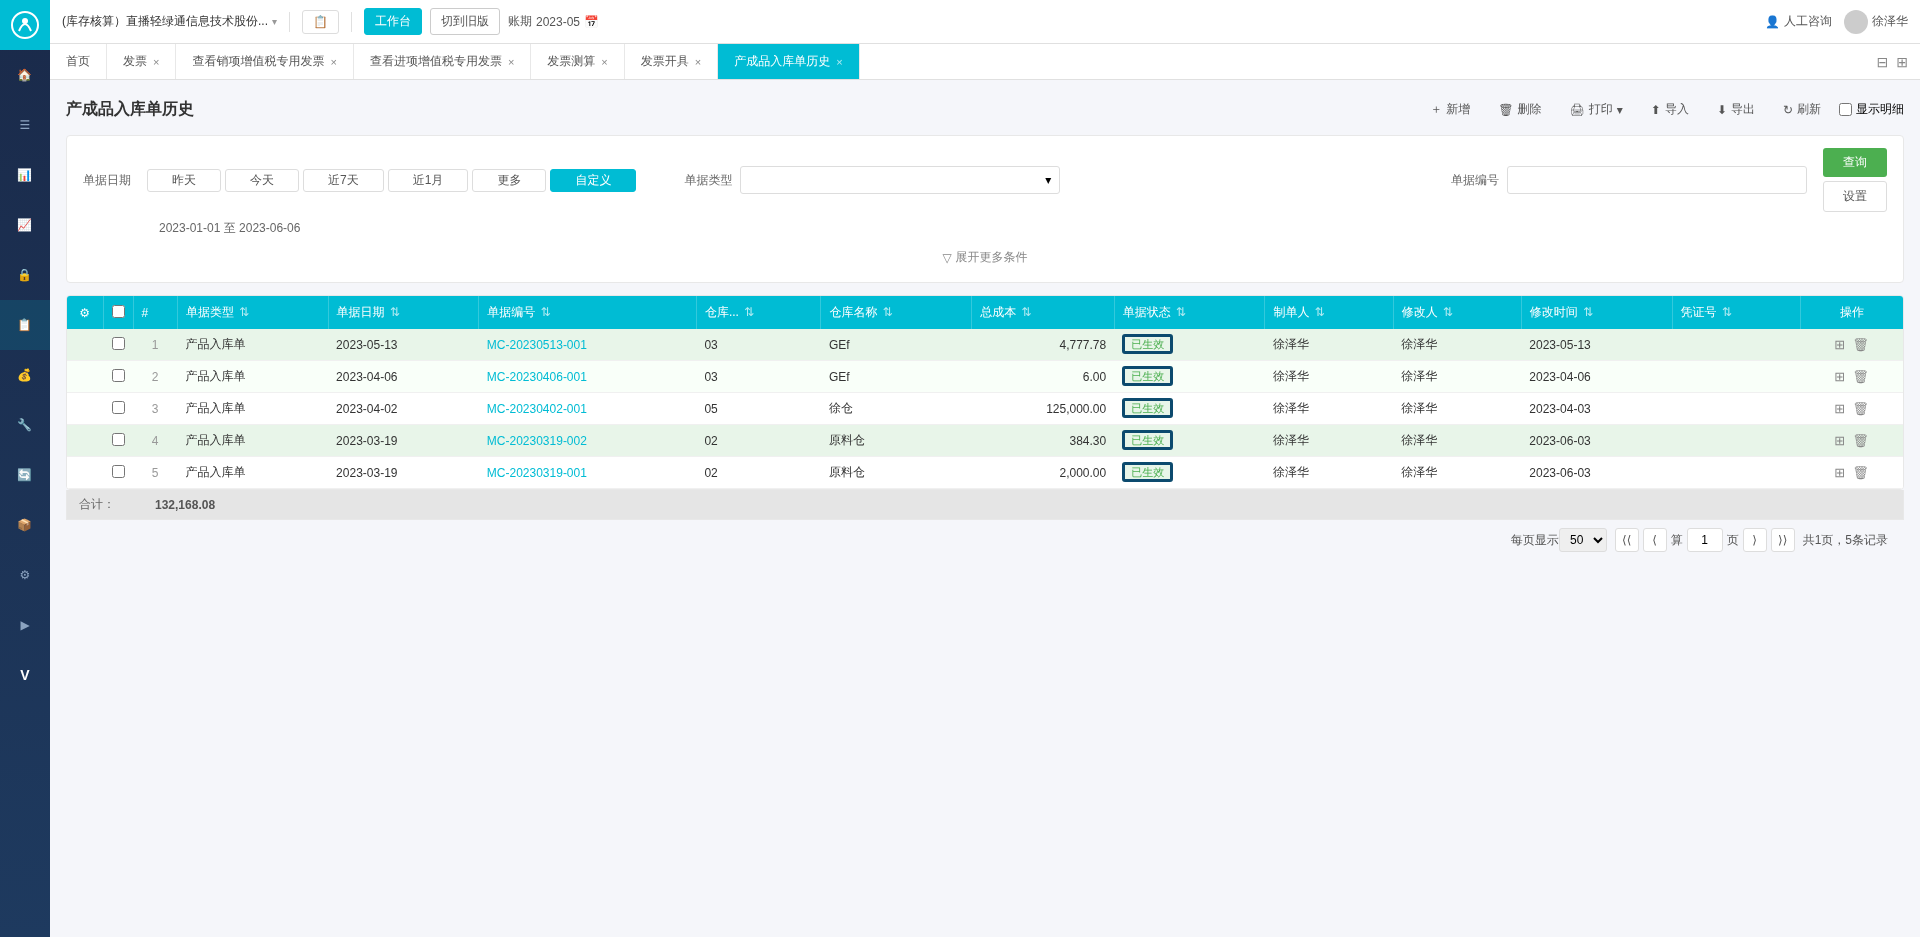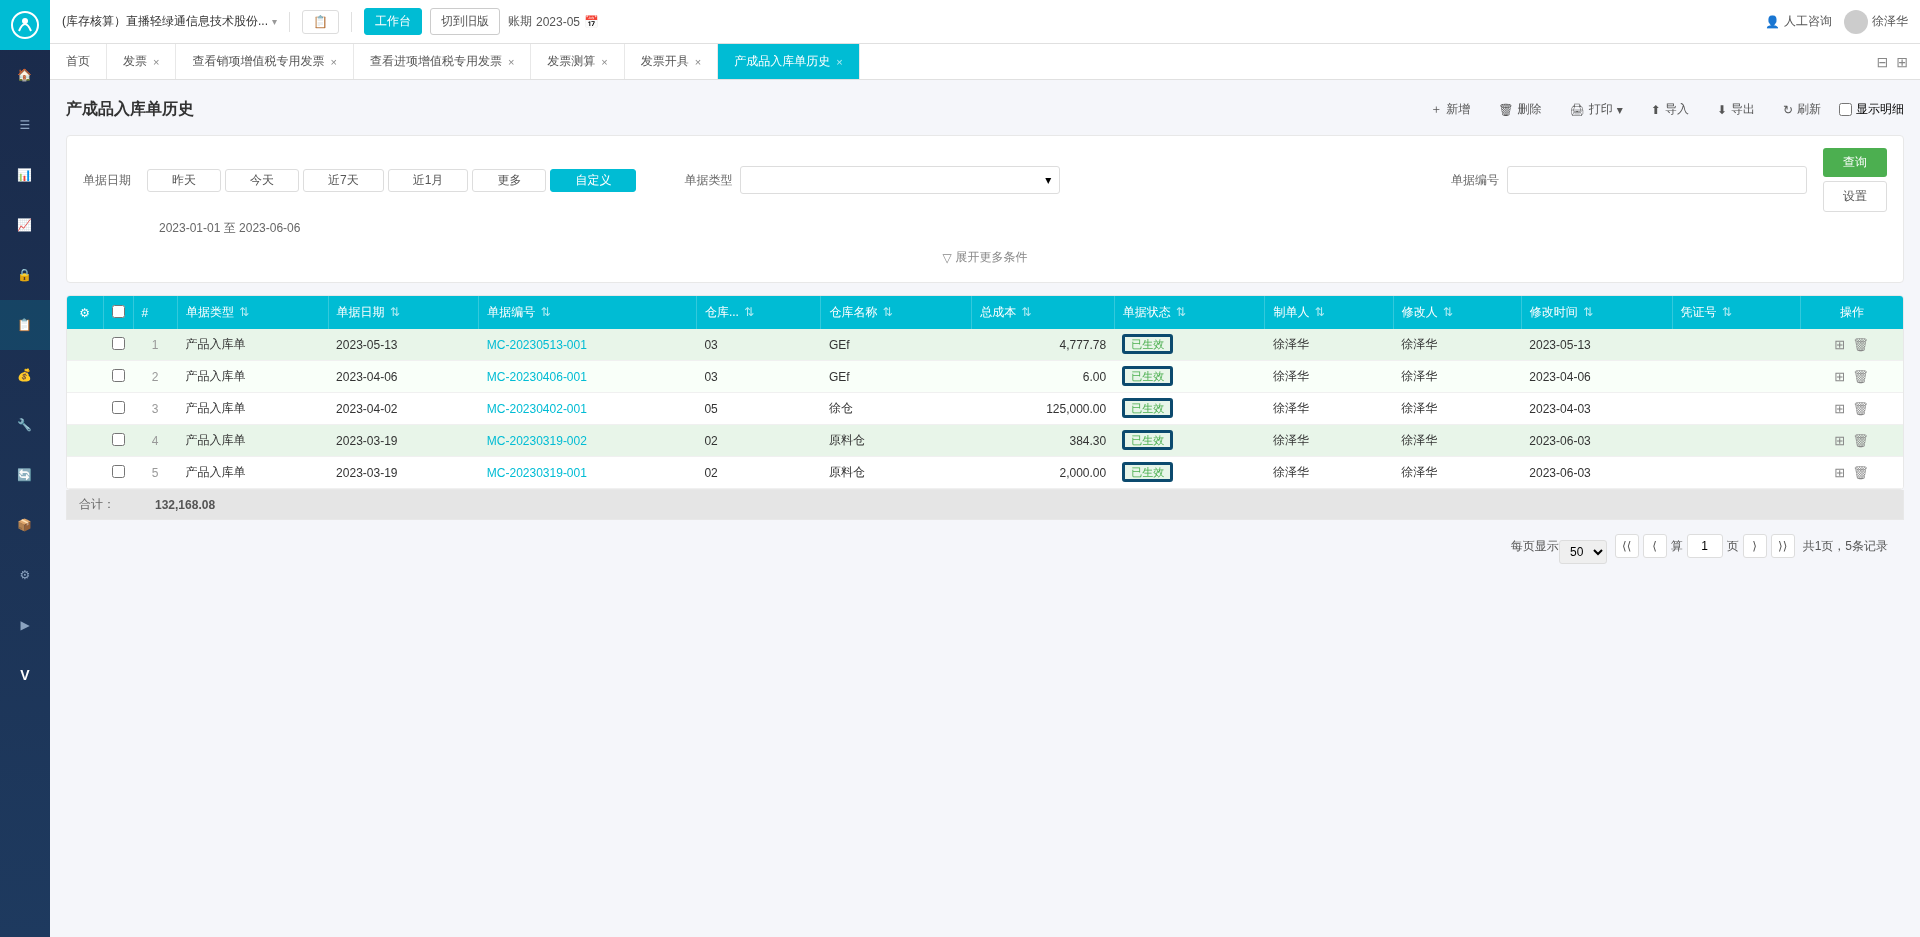--- a/index.html
+++ b/index.html
@@ -388,21 +388,20 @@
       align-items: center;
     }
     .page-size-box {
       width: 48px;
       height: 24px;
       border: 1px solid #ddd;
       border-radius: 3px;
       padding: 0 4px;
       font-size: 12px;
       text-align: center;
-      margin-top: 12px;
     }
     .page-nav {
       display: flex;
       align-items: center;
       gap: 4px;
     }
     .page-nav-btn {
       width: 24px;
       height: 24px;
       border: 1px solid #ddd;

